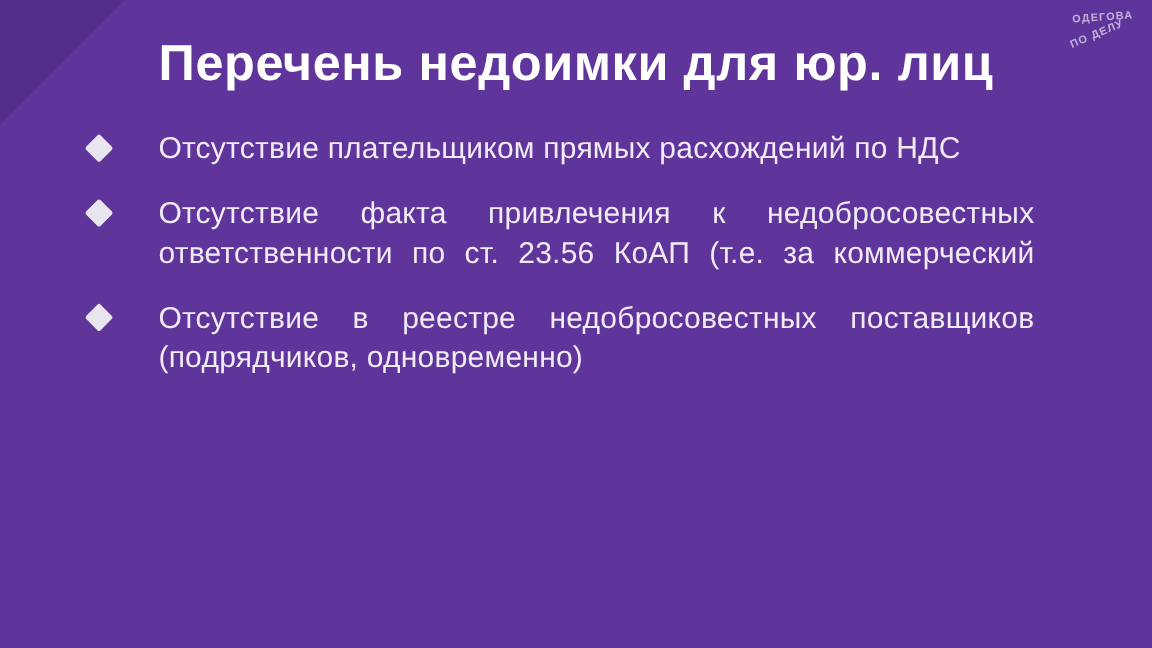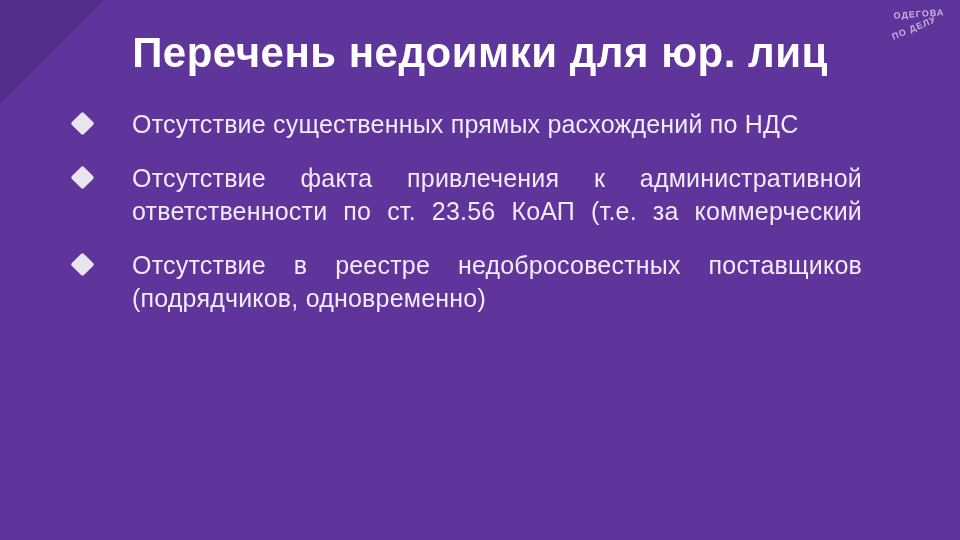--- a/index.html
+++ b/index.html
@@ -115,28 +115,28 @@
     <div class="logo-tagline">ПО ДЕЛУ</div>
   </div>
 
   <h1 class="title">Перечень недоимки для юр. лиц</h1>
 
   <div class="bullets">
 
     <div class="bullet-row">
       <span class="diamond"></span>
       <div class="bullet-text">
-        <div class="line">Отсутствие существенных прямых расхождений по НДС</div>
+        <div class="line">Отсутствие плательщиком прямых расхождений по НДС</div>
       </div>
     </div>
 
     <div class="bullet-row">
       <span class="diamond"></span>
       <div class="bullet-text">
-        <div class="line just">Отсутствие факта привлечения к административной</div>
+        <div class="line just">Отсутствие факта привлечения к недобросовестных</div>
         <div class="line just">ответственности по ст. 23.56 КоАП (т.е. за коммерческий</div>
       </div>
     </div>
 
     <div class="bullet-row">
       <span class="diamond"></span>
       <div class="bullet-text">
         <div class="line just">Отсутствие в реестре недобросовестных поставщиков</div>
         <div class="line">(подрядчиков, одновременно)</div>
       </div>

